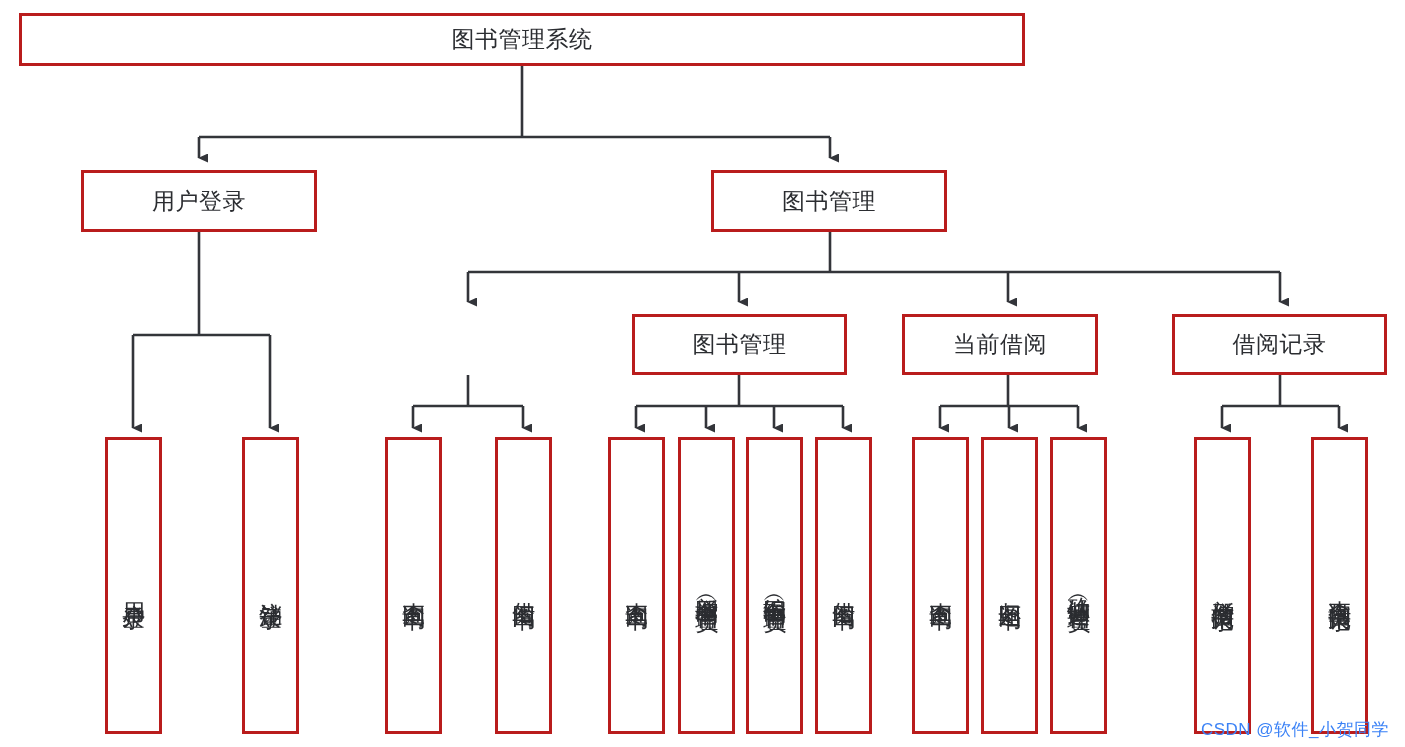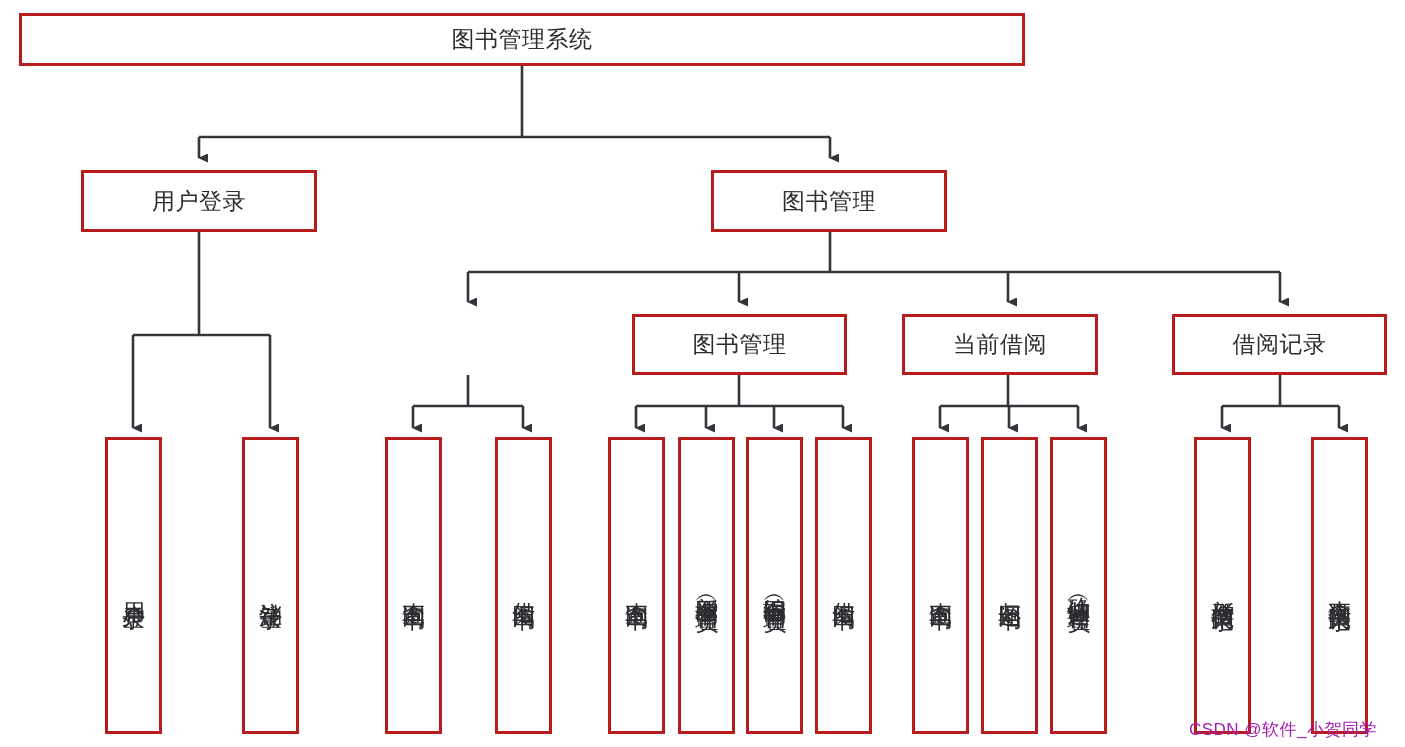--- a/index.html
+++ b/index.html
@@ -53,24 +53,24 @@
     writing-mode: vertical-rl;
     text-orientation: upright;
     font-size: 23px;
     line-height: 1.45;
     letter-spacing: 2px;
     white-space: nowrap;
     display: block;
   }
   .watermark {
     position: absolute;
-    right: 28px;
+    right: 16px;
     bottom: 6px;
     font-size: 17px;
-    color: #a21caf;
+    color: #3b82f6;
     letter-spacing: 0.5px;
     white-space: nowrap;
     user-select: none;
   }
 </style>
 </head>
 <body>
 
 <div id="diagram-root">
 

